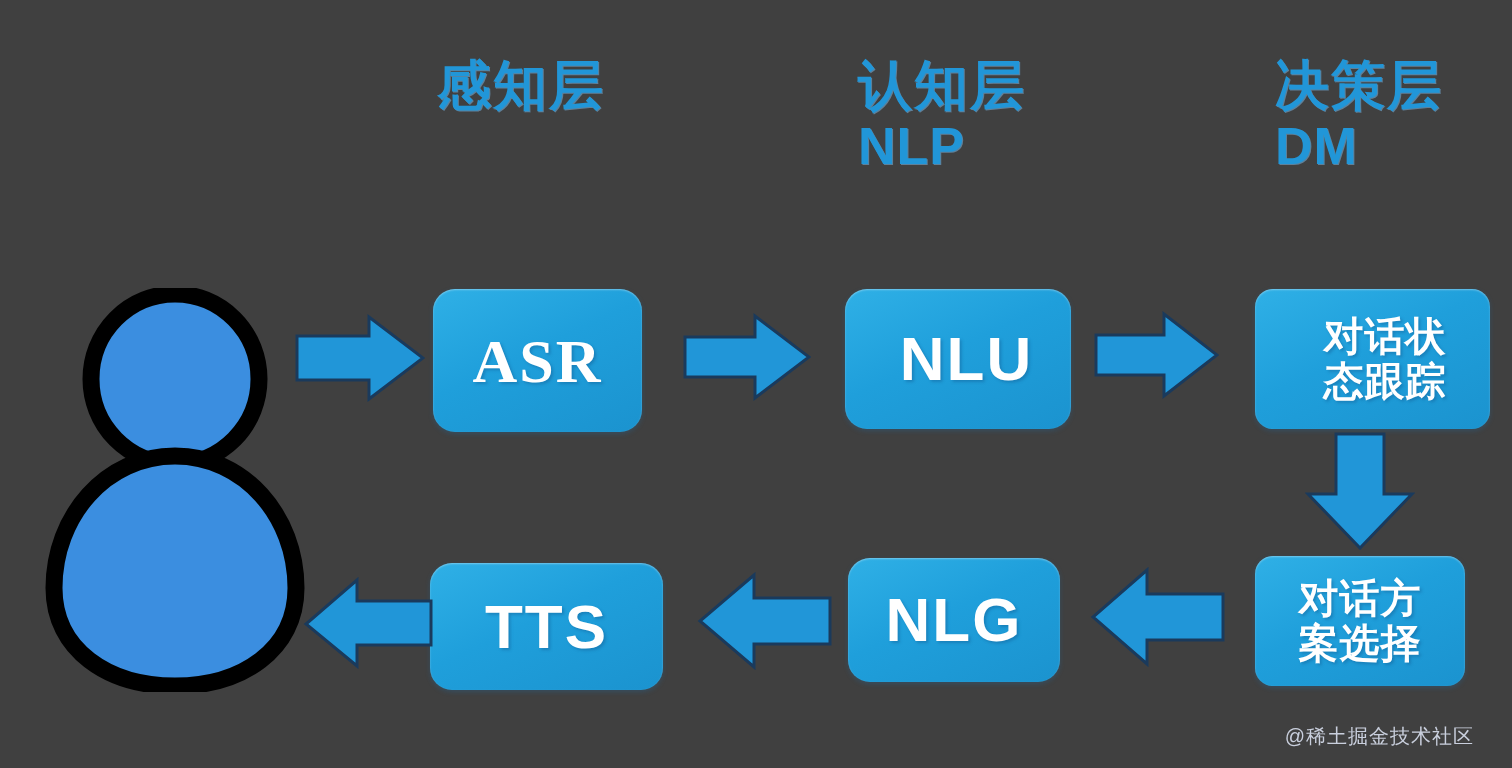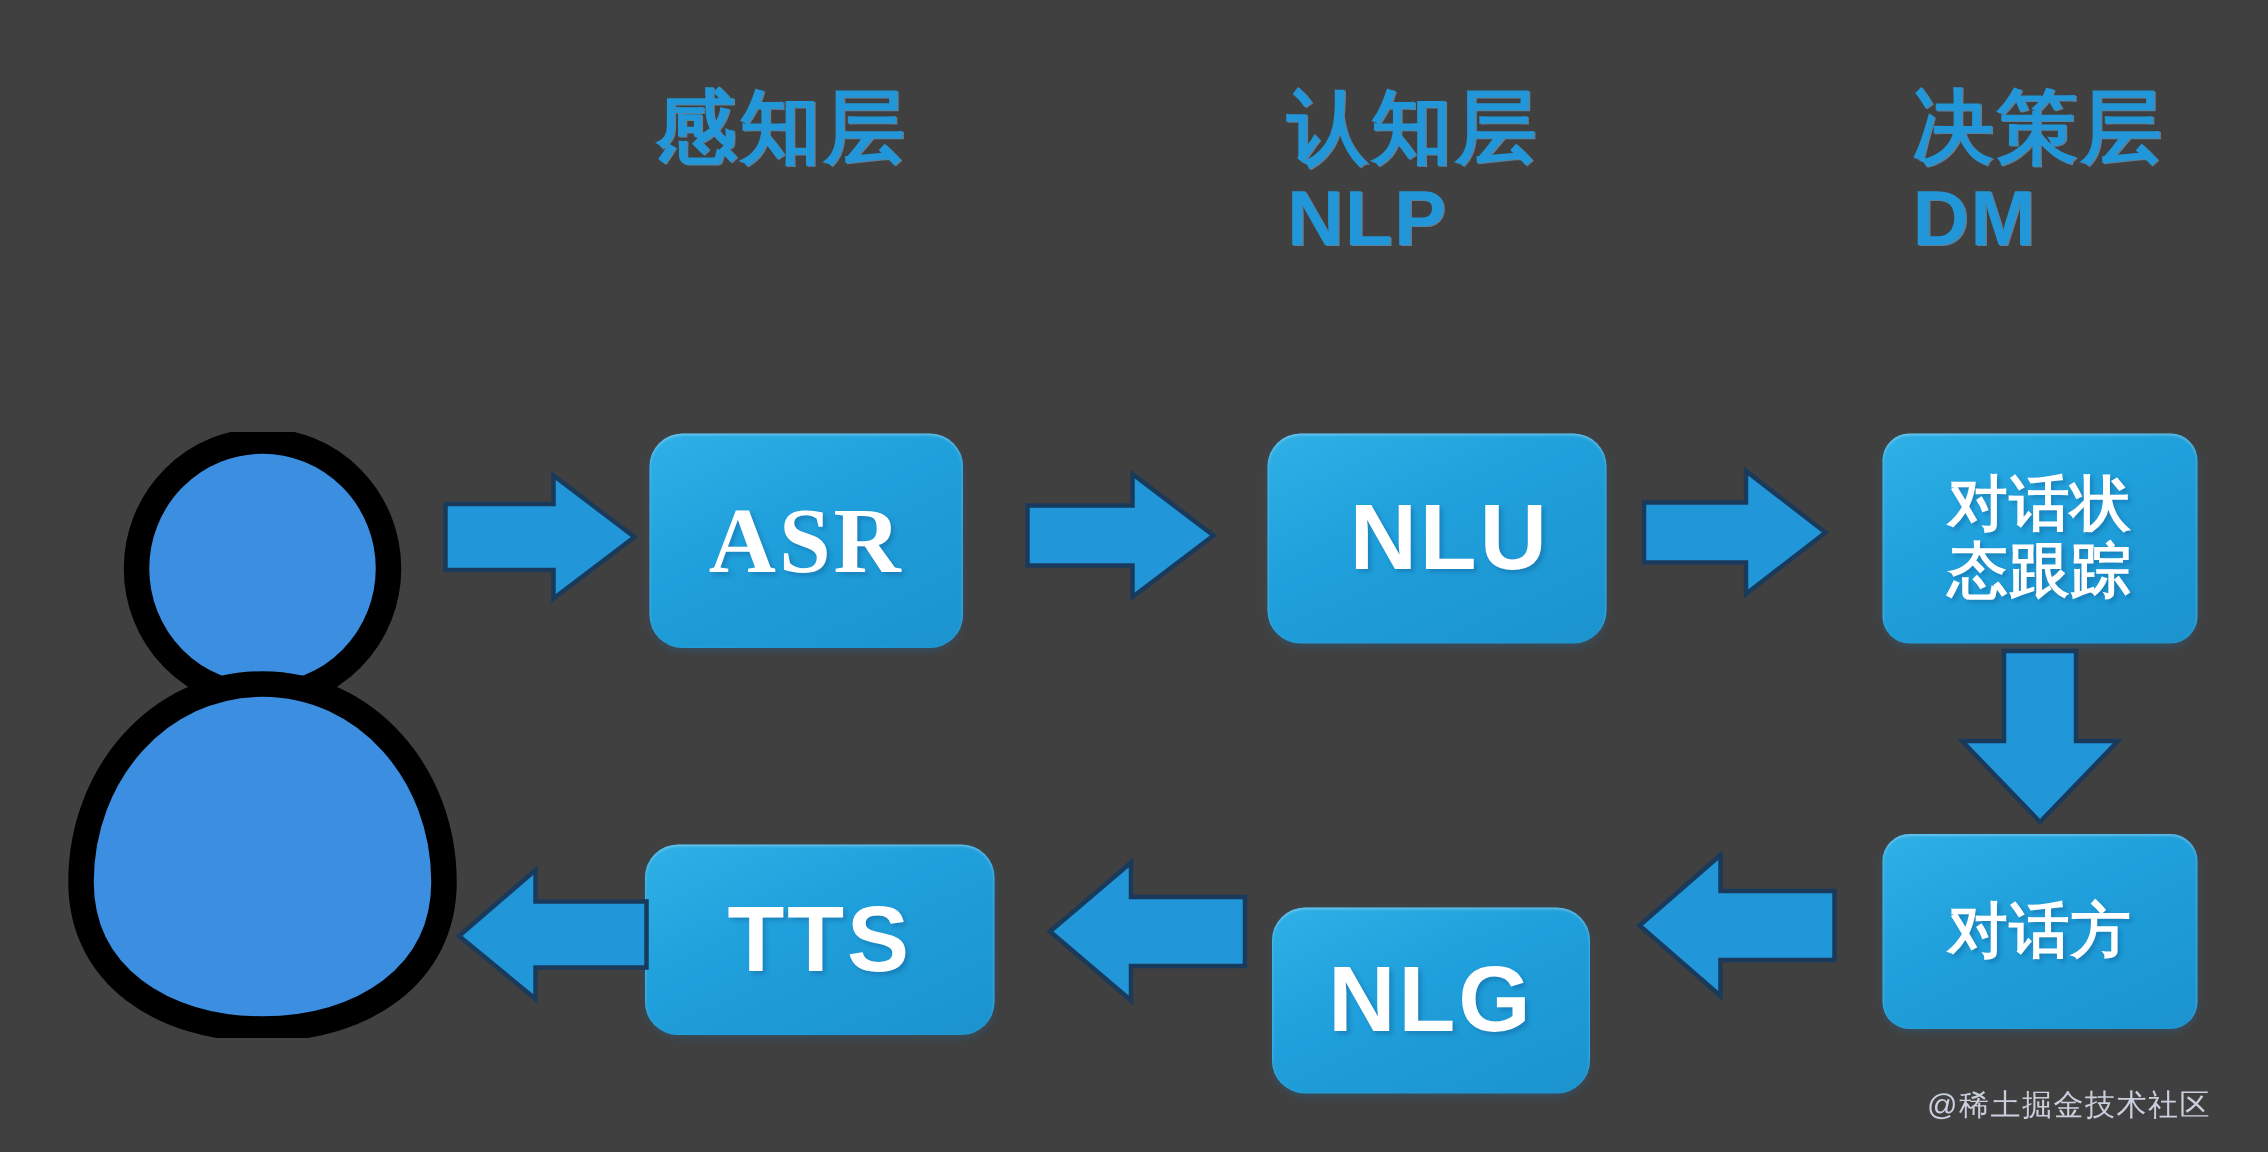--- a/index.html
+++ b/index.html
@@ -69,23 +69,23 @@
     color: #ffffff;
     font-size: 40px;
     font-weight: bold;
     line-height: 1.12;
     letter-spacing: 1px;
     text-shadow: 2px 2px 3px rgba(20,95,150,0.45);
   }
 
   #box-asr { left: 433px; top: 289px; width: 209px; height: 143px; font-family: Liberation Serif, serif; }
   #box-nlu { left: 845px; top: 289px; width: 209px; height: 140px; padding-left: 17px; }
-  #box-dst { left: 1255px; top: 289px; width: 210px; height: 140px; border-radius: 18px; }
+  #box-dst { left: 1255px; top: 289px; width: 210px; height: 140px; border-radius: 18px; padding-left: 25px; }
   #box-tts { left: 430px; top: 563px; width: 233px; height: 127px; }
-  #box-nlg { left: 848px; top: 558px; width: 212px; height: 124px; margin-top: 47px; }
+  #box-nlg { left: 848px; top: 558px; width: 212px; height: 124px; }
   #box-dps { left: 1255px; top: 556px; width: 210px; height: 130px; border-radius: 18px; }
 
   
   .arrow {
     position: absolute;
   }
   .arrow svg { display: block; width: 100%; height: 100%; }
 
   #arrow-user-asr   { left: 295px; top: 314px; width: 130px; height: 88px; }
   #arrow-asr-nlu    { left: 683px; top: 313px; width: 128px; height: 88px; }
@@ -183,20 +183,21 @@
 
   <div class="arrow" id="arrow-dst-dps">
     <svg viewBox="0 0 110 118" xmlns="http://www.w3.org/2000/svg">
       <polygon points="31,2 79,2 79,62 107,62 55,116 3,62 31,62" fill="#2196d8" stroke="#1a3a5c" stroke-width="3" stroke-linejoin="miter"></polygon>
     </svg>
   </div>
 
   <div class="proc-box" id="box-dps">
     <span class="label-cn">
       <span>对话方</span><br>
+      <span>案选择</span>
     </span>
   </div>
 
   <div class="arrow" id="arrow-dps-nlg">
     <svg viewBox="0 0 135 100" xmlns="http://www.w3.org/2000/svg">
       <polygon points="133,27 57,27 57,3 3,50 57,97 57,73 133,73" fill="#2196d8" stroke="#1a3a5c" stroke-width="3" stroke-linejoin="miter"></polygon>
     </svg>
   </div>
 
   <div class="proc-box" id="box-nlg">

